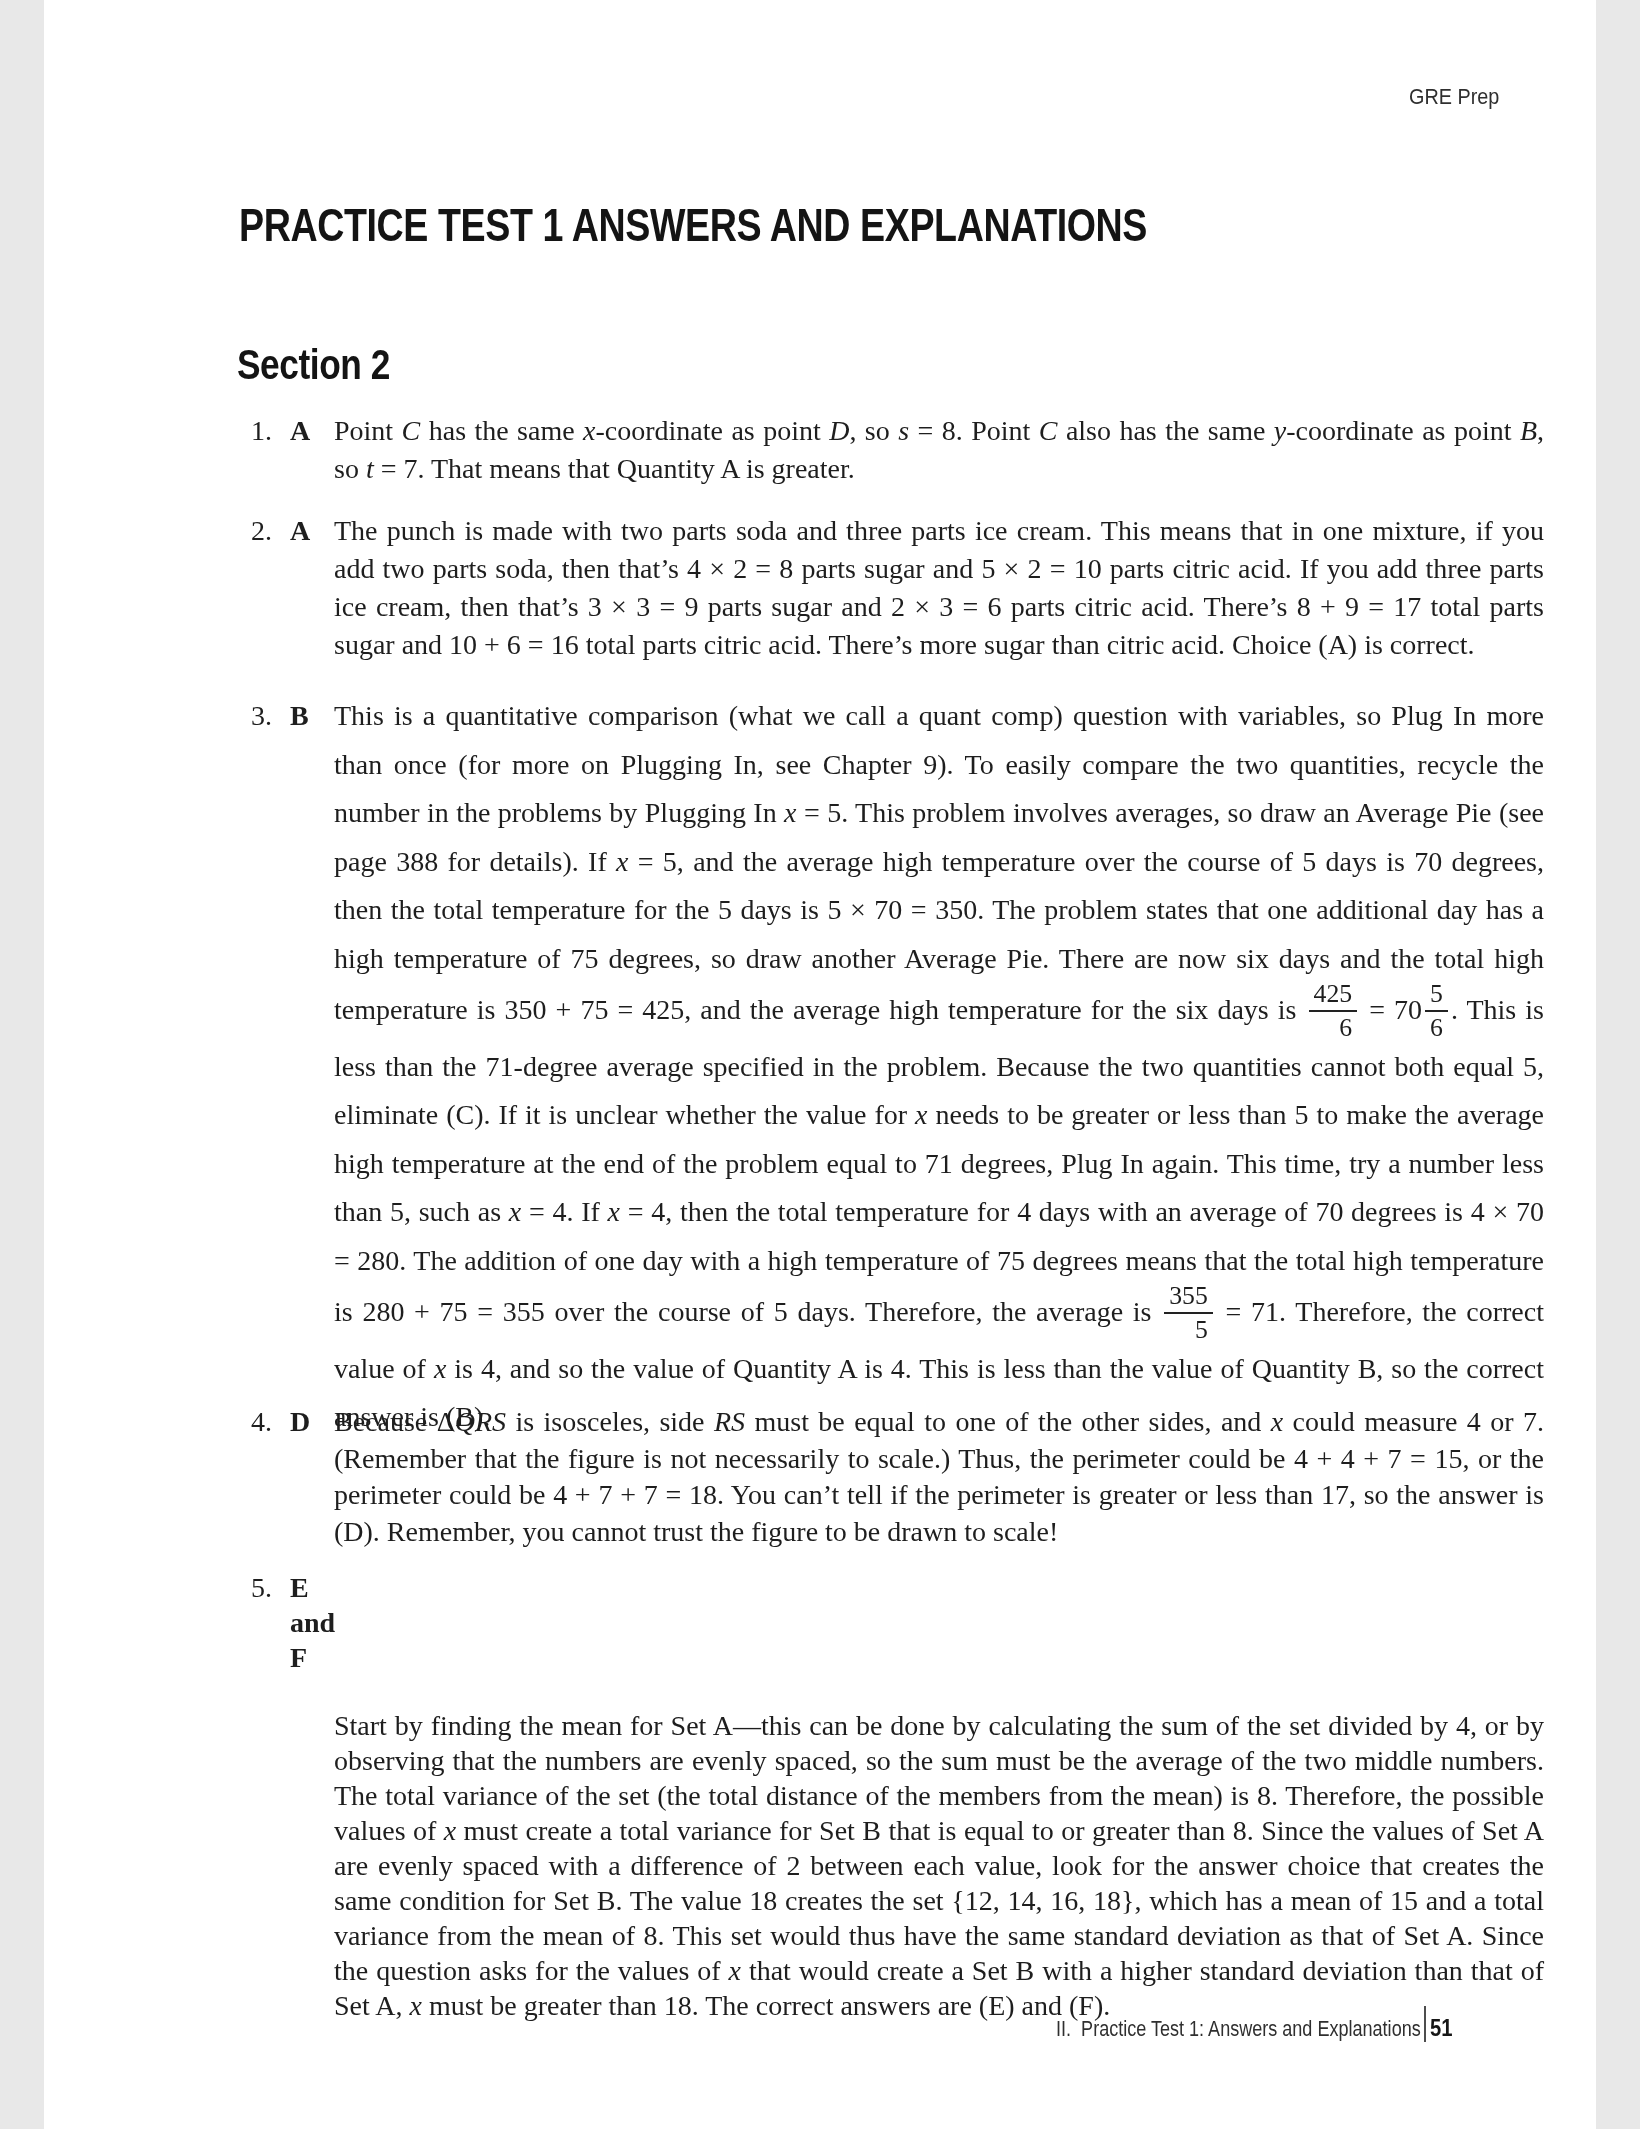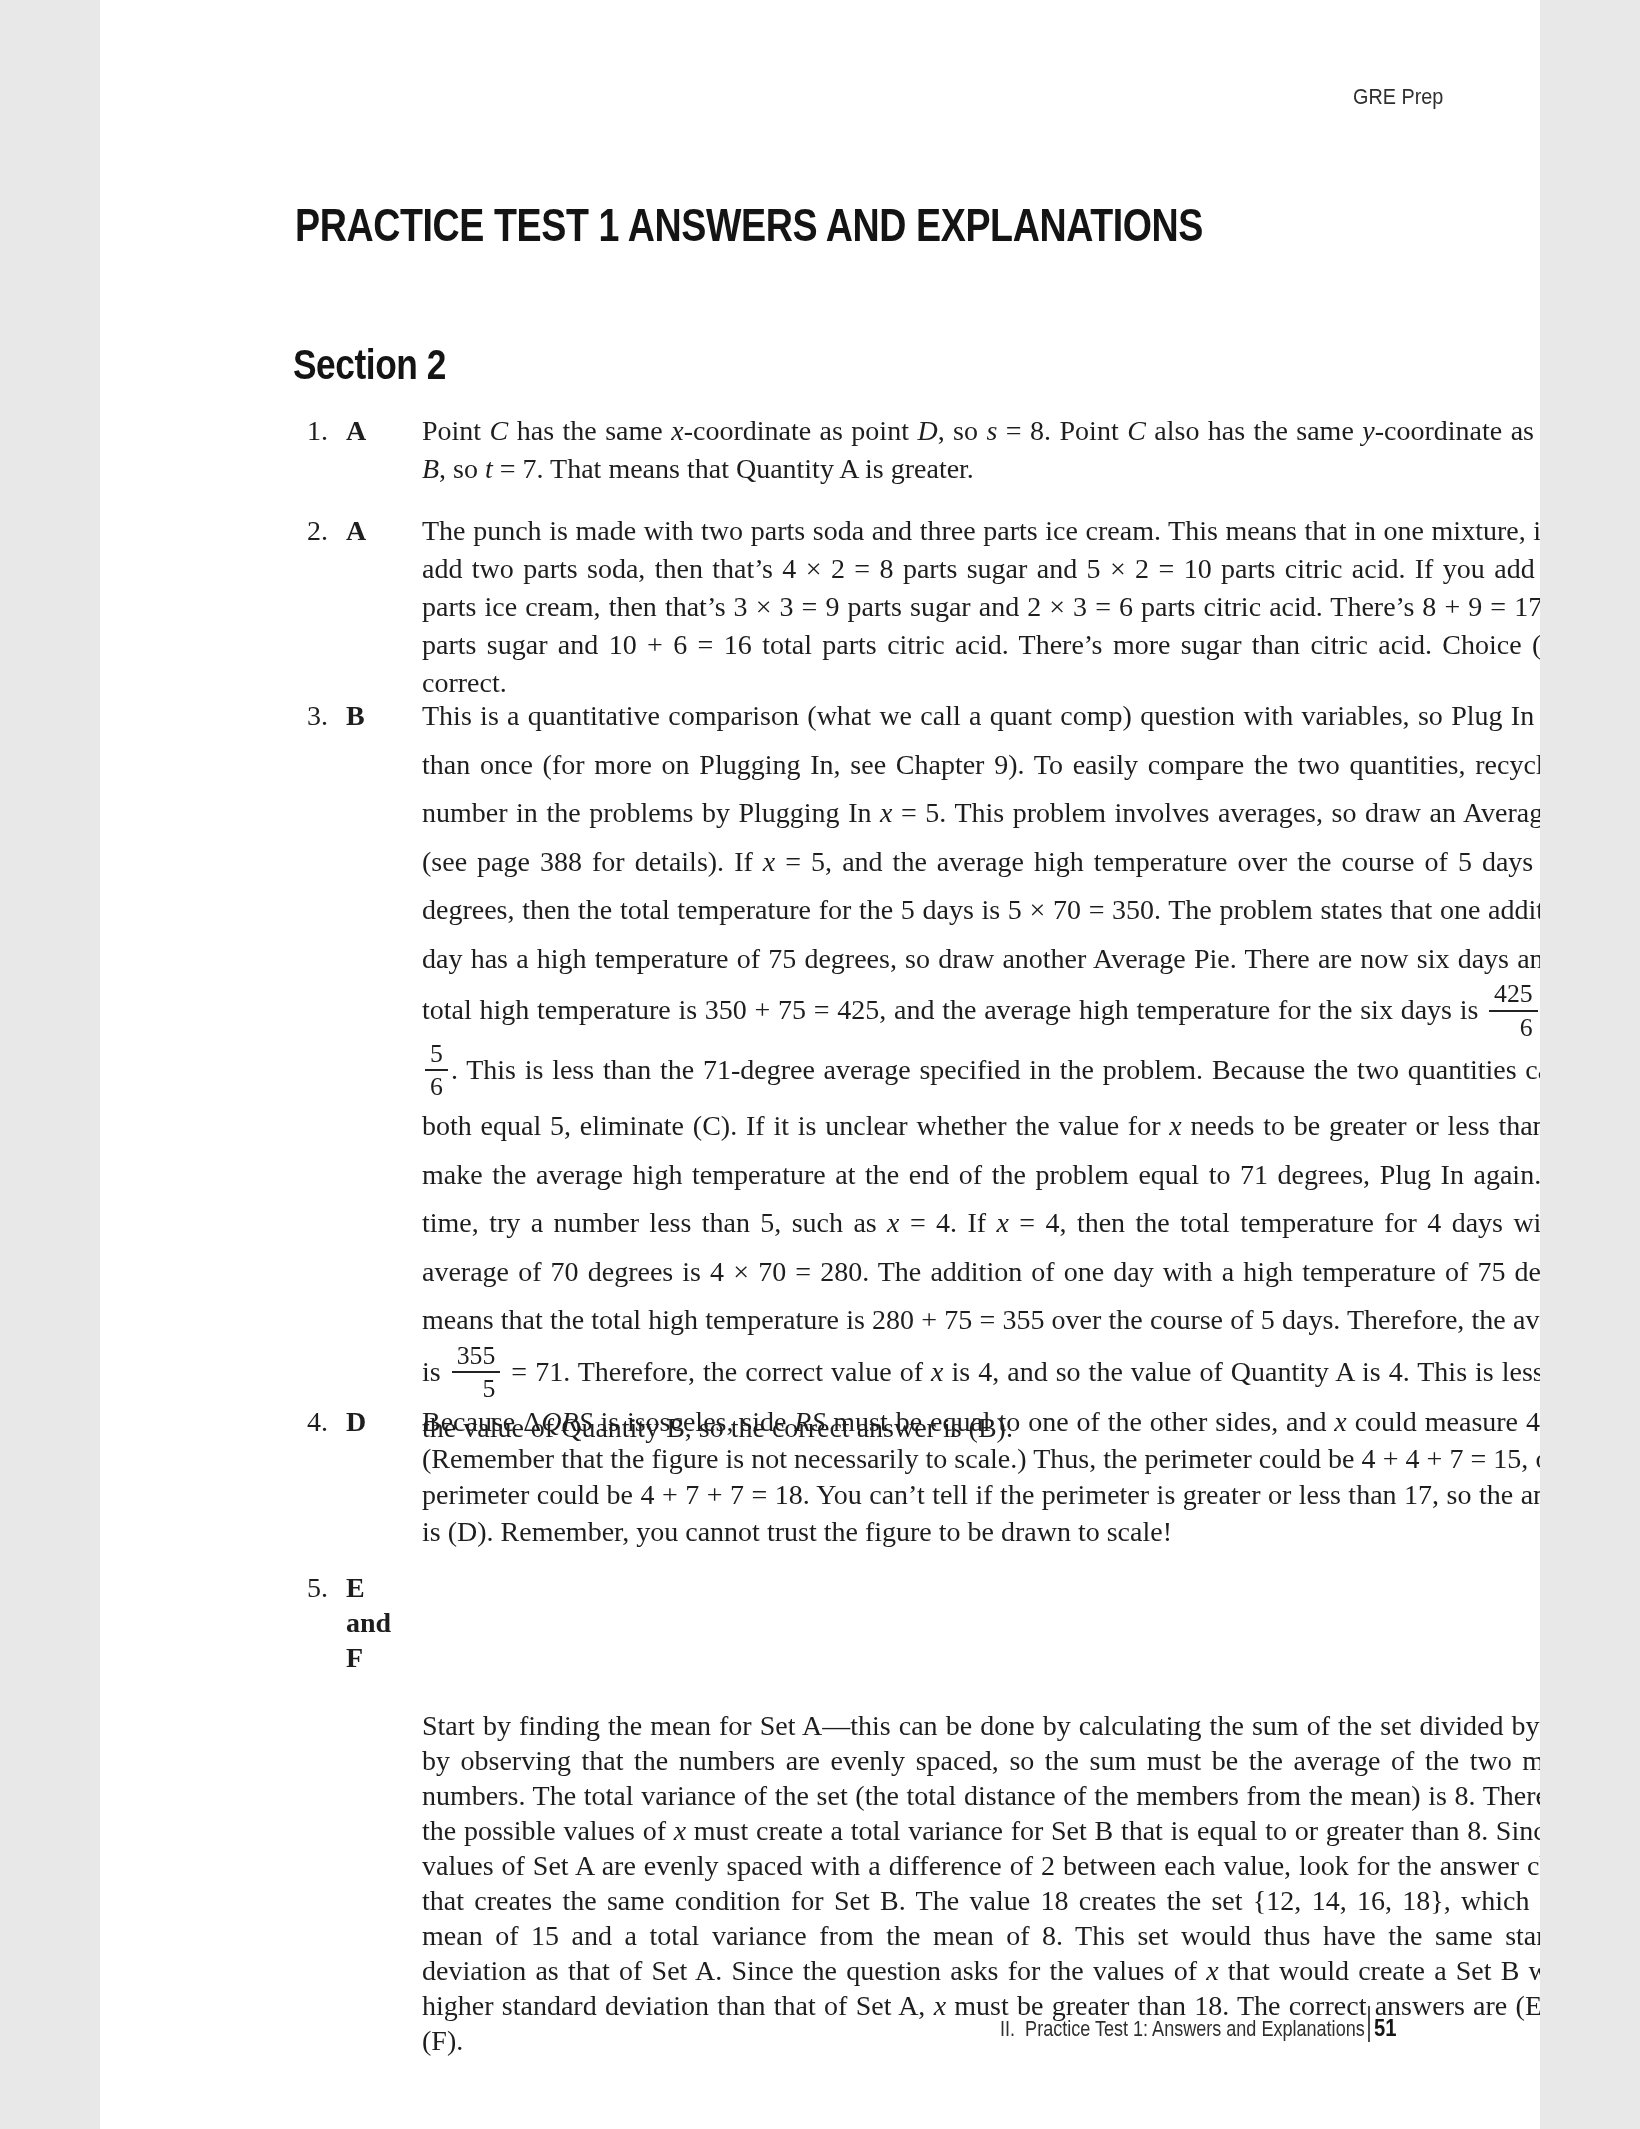--- a/index.html
+++ b/index.html
@@ -1,18 +1,18 @@
 <!DOCTYPE html>
 <html><head>
 <meta charset="utf-8">
 <style>
   html,body{margin:0;padding:0;background:#e8e8e8;}
   .page{
     position:relative;
-    width:1440px;height:2129px;
+    width:1552px;height:2129px;
     background:#ffffff;
     font-family:"Liberation Serif", serif;
     color:#1e1e1e;
     overflow:hidden;
     margin:0 auto;
   }
   
   .running-head{
     position:absolute;top:84px;right:97px;
     font-family:"Liberation Sans", sans-serif;
@@ -37,21 +37,21 @@
   }
   
   .item{
     position:absolute;left:178px;width:1322px;
     display:grid;grid-template-columns:50px 62px 1fr;
     font-size:28px;line-height:38px;
   }
   .q-num{grid-column:1;text-align:right;}
   .q-ans{grid-column:2;padding-left:18px;font-weight:bold;}
   .q-ans strong{font-weight:bold;}
-  .para{grid-column:3;text-align:justify;margin-left:32px;}
+  .para{grid-column:3;text-align:justify;}
   .para em, .q-ans em{font-style:italic;font-weight:normal;}
   .item-1{top:412px;}
   .item-2{top:512px;}
   .item-3{top:692px;line-height:48.5px;}
   .item-4{top:1404px;line-height:36.5px;}
   .item-5{top:1570px;line-height:35px;}
   .item-5 .para{grid-row:2;margin-top:33px;font-family:Liberation Serif, serif;}
   
   .frac{
     display:inline-block;vertical-align:middle;

